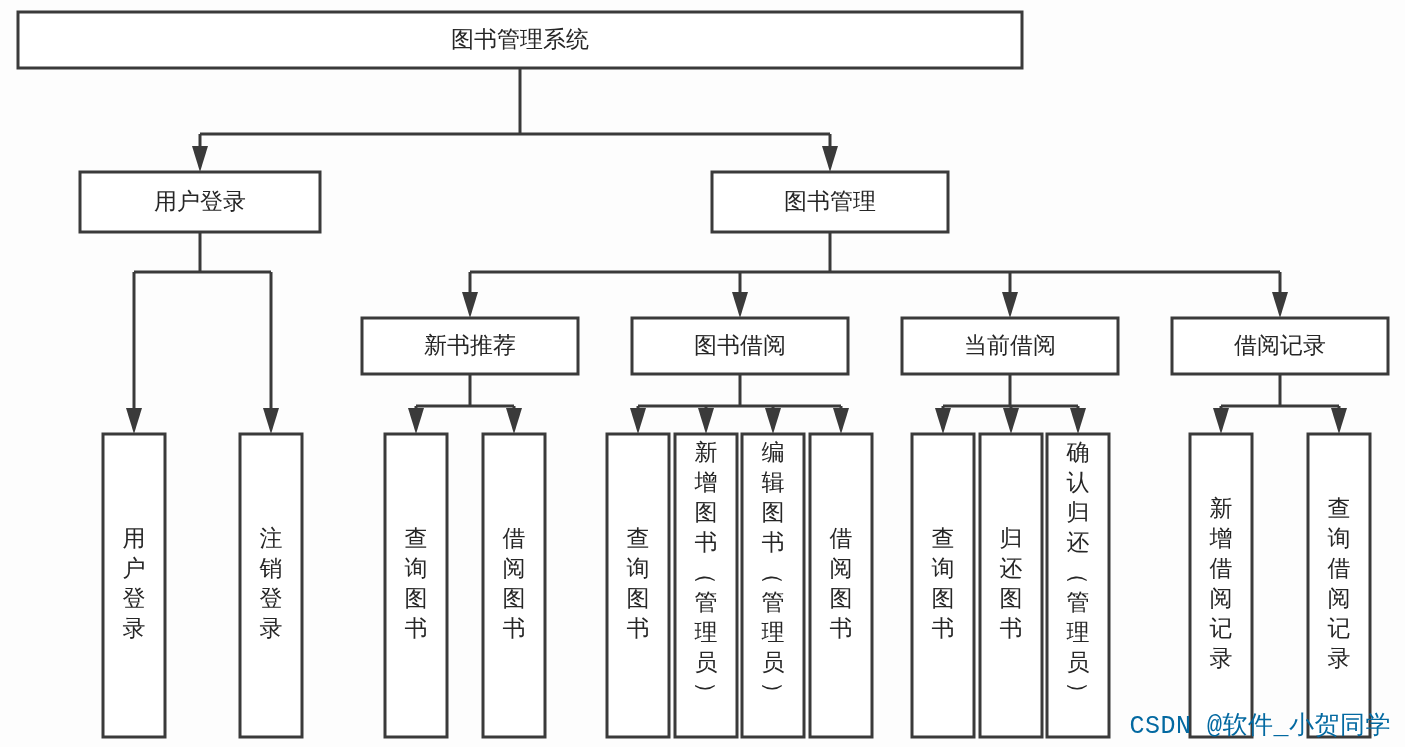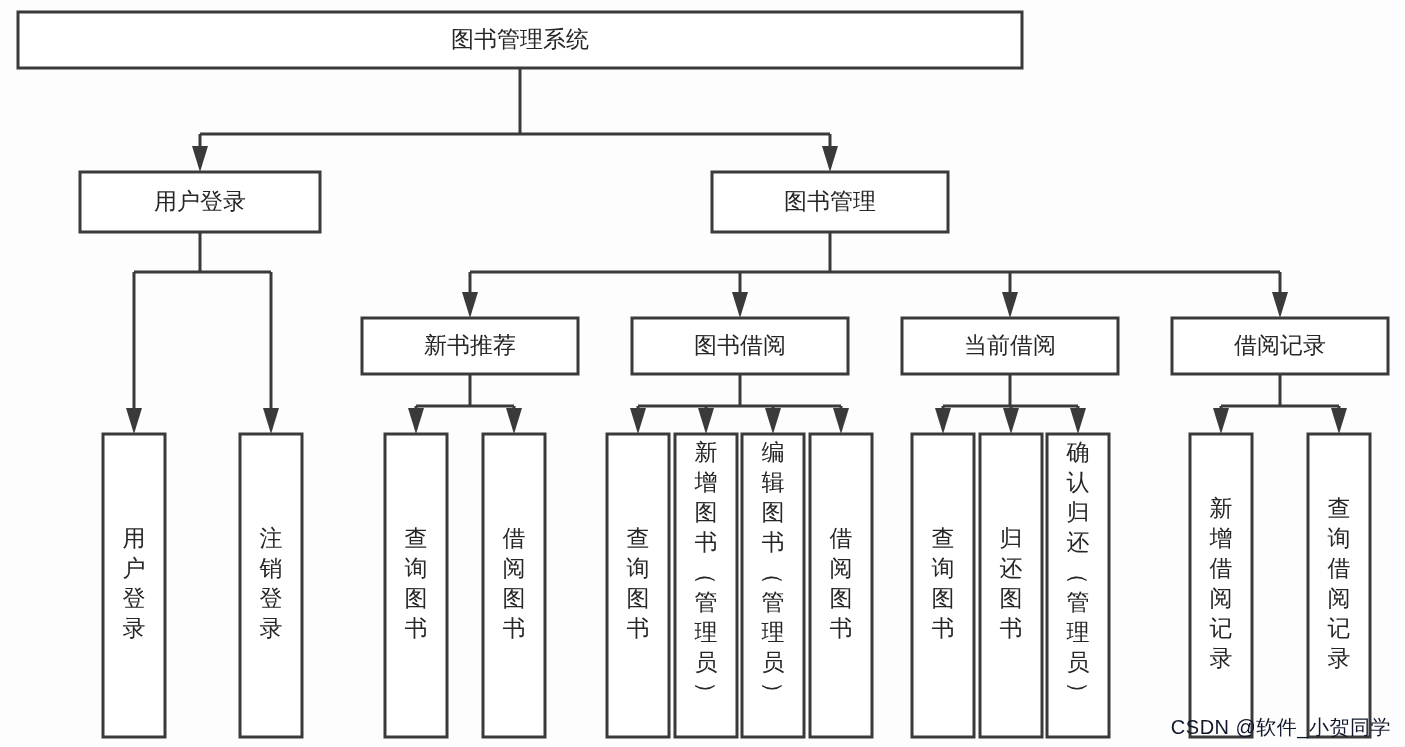--- a/index.html
+++ b/index.html
@@ -48,23 +48,23 @@
   .node-label-v {
     font-family: "Liberation Sans", "DejaVu Sans", sans-serif;
     font-size: 23px;
     fill: #262626;
     text-anchor: middle;
   }
   .watermark {
     position: absolute;
     right: 14px;
     bottom: 6px;
-    font-family: Liberation Sans, sans-serif;
-    font-size: 20px;
-    color: #0f172a;
+    font-family: Liberation Mono, monospace;
+    font-size: 25px;
+    color: #0369a1;
     letter-spacing: 0.5px;
     white-space: nowrap;
     user-select: none;
   }
 </style>
 </head>
 <body>
 
 <div id="diagram-root">
   <svg class="flowchart" id="flowchart-svg" viewBox="0 0 1405 747">

